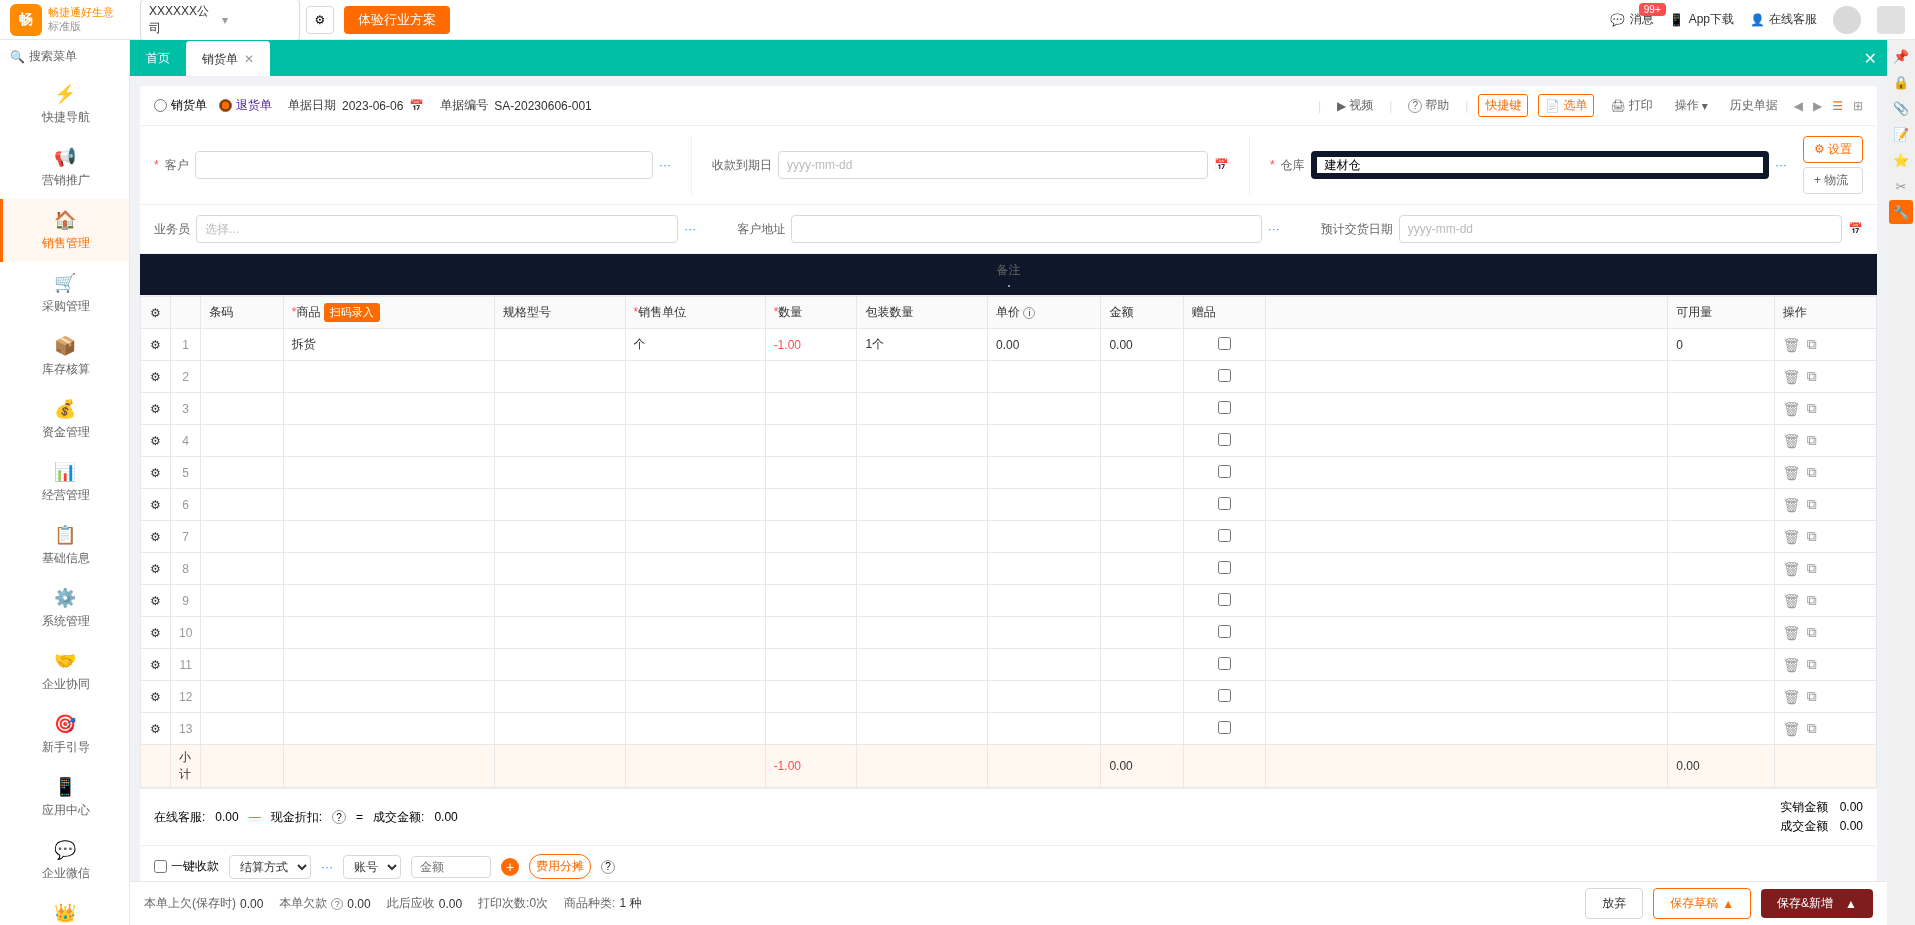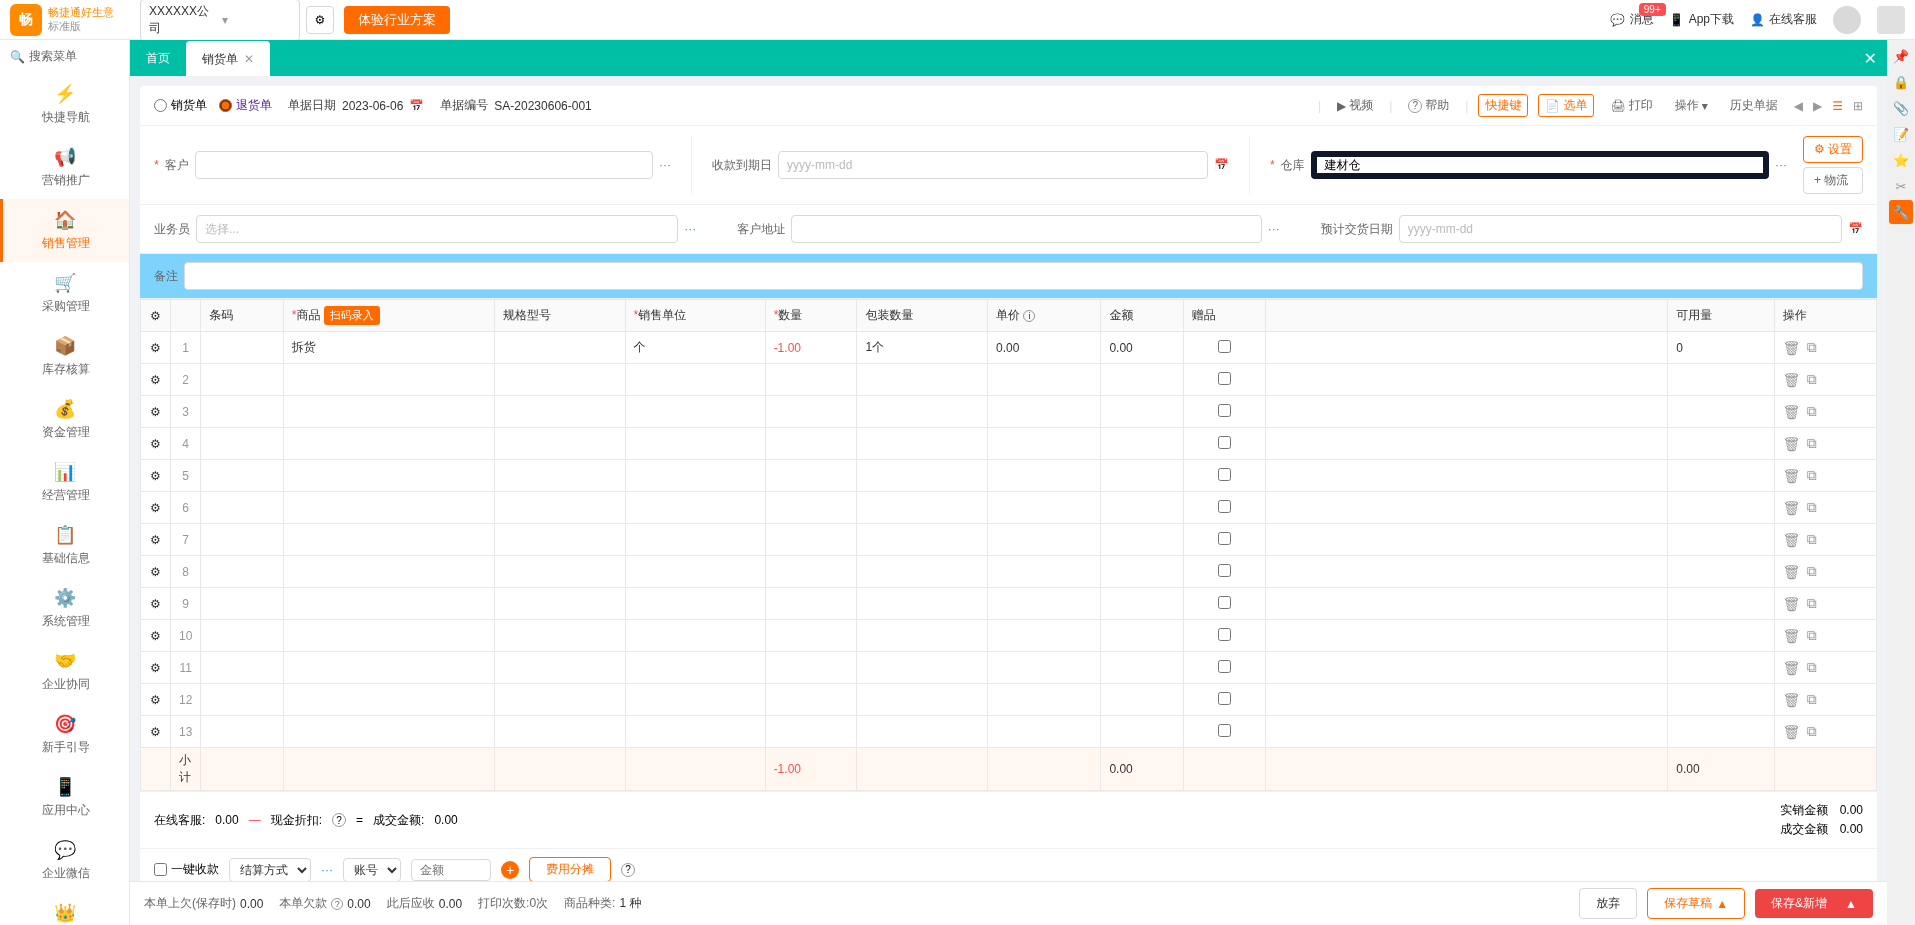--- a/index.html
+++ b/index.html
@@ -59,30 +59,30 @@
     .data-table { width: 100%; border-collapse: collapse; }
     .data-table th { background: #fafafa; border: 1px solid #e8e8e8; padding: 6px 8px; color: #333; font-weight: normal; text-align: left; white-space: nowrap; }
     .data-table td { border: 1px solid #e8e8e8; padding: 4px 8px; color: #333; height: 32px; }
     .data-table td.red { color: #ff4d4f; }
     .scan-btn { background: #ff6b00; color: white; border: none; border-radius: 3px; padding: 2px 6px; cursor: pointer; font-size: 11px; }
     .settings-col { width: 28px; text-align: center; color: #999; cursor: pointer; }
     .subtotal-row td { background: #fff7f0; font-weight: 500; }
     .action-icons { display: flex; gap: 6px; align-items: center; }
     .icon-btn { color: #999; cursor: pointer; font-size: 14px; }
     .checkbox-cell { text-align: center; }
-    .fee-btn { border: 1px solid #ff6b00; color: #ff6b00; border-radius: 4px; padding: 3px 16px; cursor: pointer; background: white; }
+    .fee-btn { border: 1px solid #ff6b00; color: #ff6b00; border-radius: 12px; padding: 3px 6px; cursor: pointer; background: white; }
 
     
     .bottom-bar { background: white; border-top: 1px solid #e8e8e8; padding: 6px 14px; display: flex; align-items: center; gap: 16px; flex-shrink: 0; }
     .bottom-bar .stat-item { display: flex; align-items: center; gap: 4px; color: #666; }
     .bottom-bar .stat-value { color: #333; font-weight: 500; }
     .bottom-bar-right { margin-left: auto; display: flex; align-items: center; gap: 10px; }
     .abandon-btn { border: 1px solid #d9d9d9; background: white; border-radius: 4px; padding: 6px 16px; cursor: pointer; color: #333; }
     .save-draft-btn { border: 1px solid #ff6b00; background: white; color: #ff6b00; border-radius: 4px; padding: 6px 16px; cursor: pointer; display: flex; align-items: center; gap: 4px; }
-    .save-new-btn { background: #ef4444; color: white; border: none; border-radius: 4px; padding: 6px 16px; cursor: pointer; display: flex; align-items: center; gap: 18px; }
+    .save-new-btn { background: #7f1d1d; color: white; border: none; border-radius: 4px; padding: 6px 16px; cursor: pointer; display: flex; align-items: center; gap: 12px; }
 
     
     .right-panel { width: 28px; background: #f0f0f0; display: flex; flex-direction: column; align-items: center; padding: 4px 0; gap: 2px; flex-shrink: 0; }
     .rp-btn { width: 24px; height: 24px; display: flex; align-items: center; justify-content: center; cursor: pointer; color: #999; font-size: 13px; border-radius: 3px; }
     .rp-btn.active { background: #ff6b00; color: white; }
     .center-content { flex: 1; overflow-y: auto; padding: 10px; background: #f0f2f5; }
 
     select { border: 1px solid #d9d9d9; border-radius: 4px; padding: 3px 6px; background: white; color: #333; }
     input[type="text"] { border: 1px solid #d9d9d9; border-radius: 4px; padding: 3px 8px; color: #333; background: white; }
 
@@ -309,21 +309,21 @@
             <span style="color:#1890ff;cursor:pointer;">···</span>
           </div>
           <div style="width:1px;background:#f0f0f0;margin:0 20px;"></div>
           <div style="flex:1;display:flex;align-items:center;gap:6px;">
             <span style="color:#666;">预计交货日期</span>
             <div style="flex:1;border:1px solid #d9d9d9;border-radius:4px;height:28px;background:white;display:flex;align-items:center;padding:0 8px;color:#bbb;">yyyy-mm-dd</div>
             <span style="color:#999;cursor:pointer;">📅</span>
           </div>
         </div>
 
-        <div style="background:#7dd3fc;padding:8px 14px;border-bottom:1px solid #f0f0f0;display:flex;align-items:center;gap:6px;">
+        <div style="background:#0f172a;padding:8px 14px;border-bottom:1px solid #f0f0f0;display:flex;align-items:center;gap:6px;flex-direction:column;">
           <span style="color:#666;">备注</span>
           <div style="flex:1;border:1px solid #d9d9d9;border-radius:4px;height:28px;background:white;"></div>
         </div>
 
         <div class="table-wrapper">
           <table class="data-table">
             <thead>
               <tr>
                 <th style="width:30px;text-align:center;">⚙</th>
                 <th style="width:30px;text-align:center;"></th>

